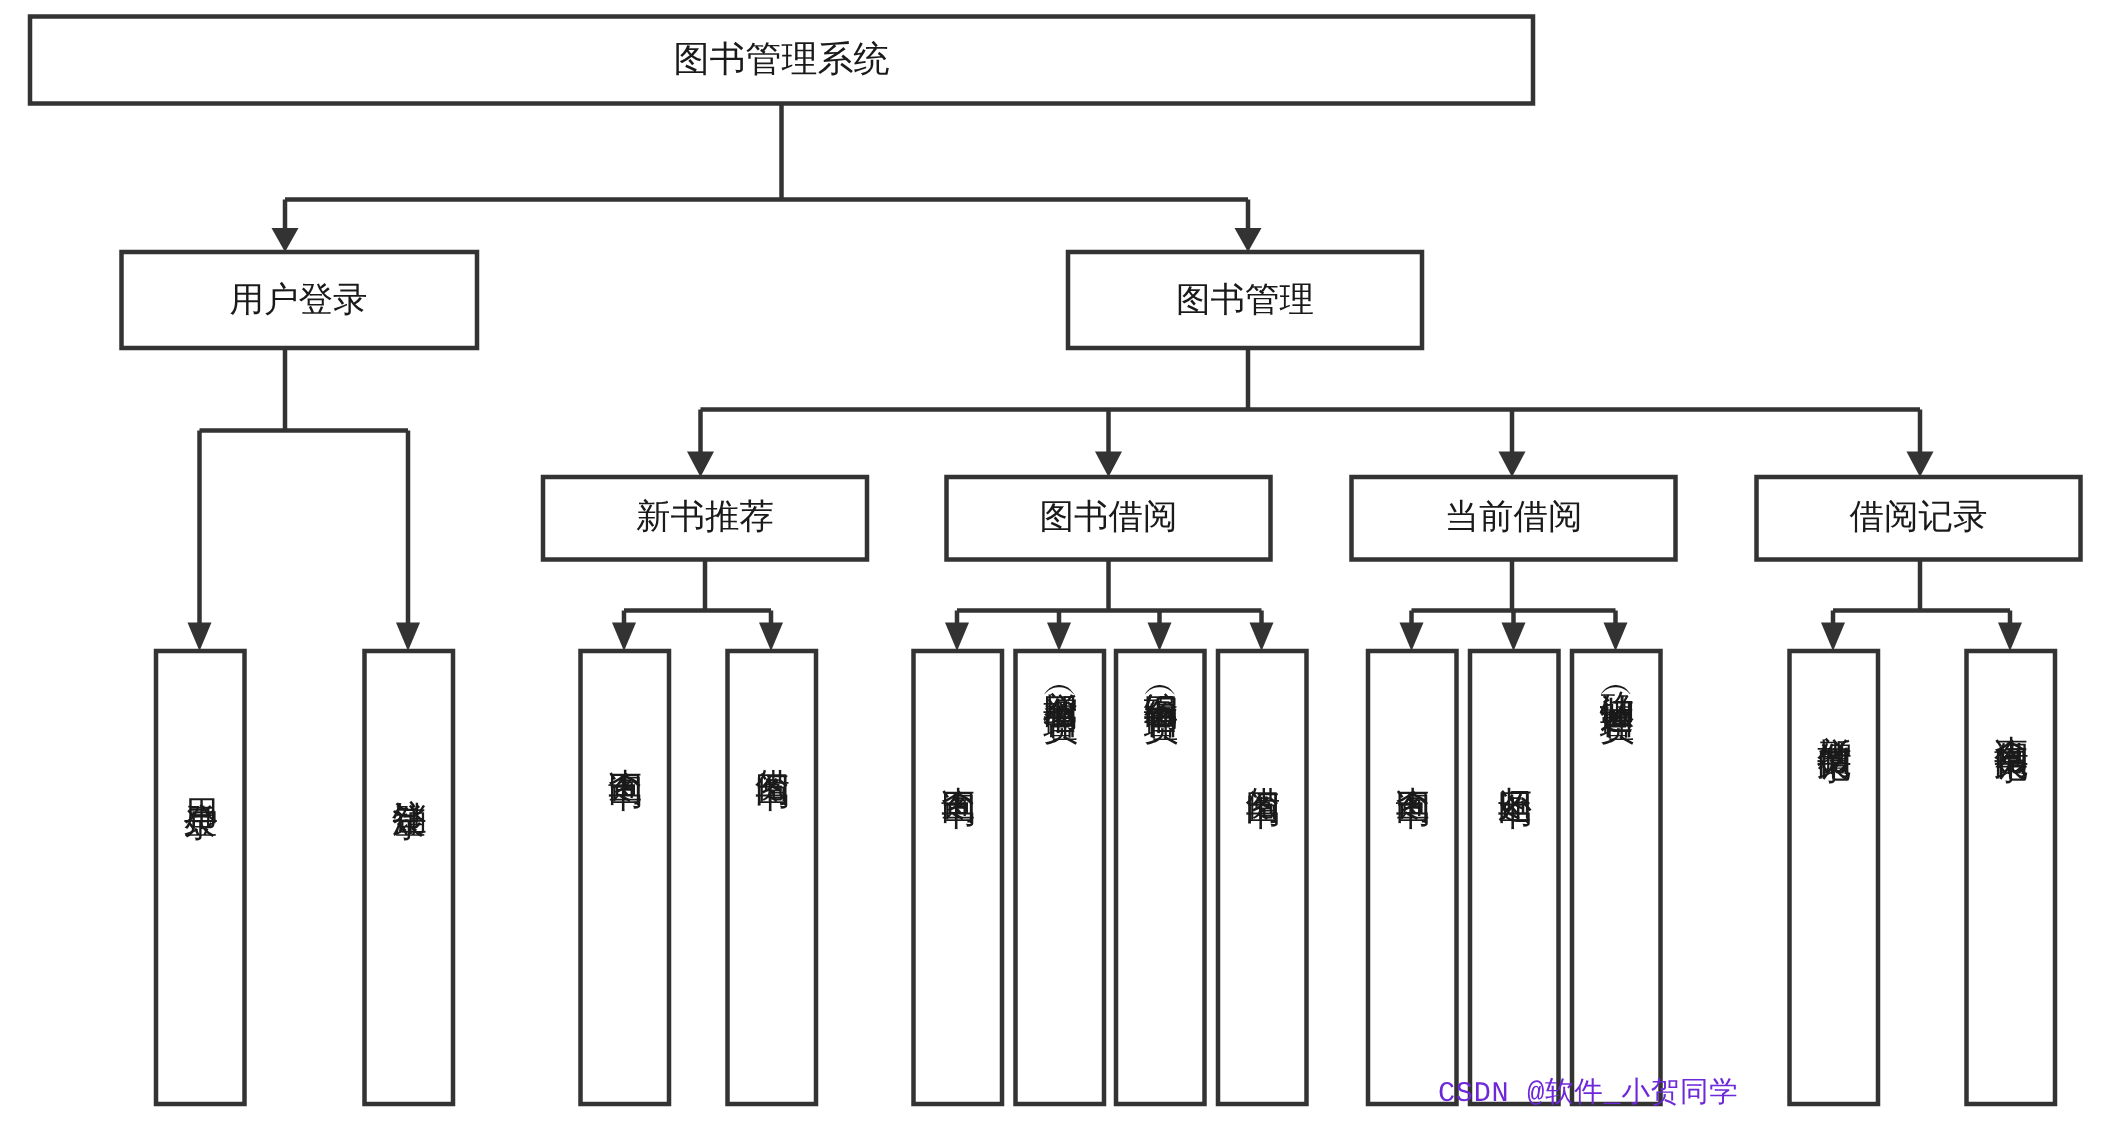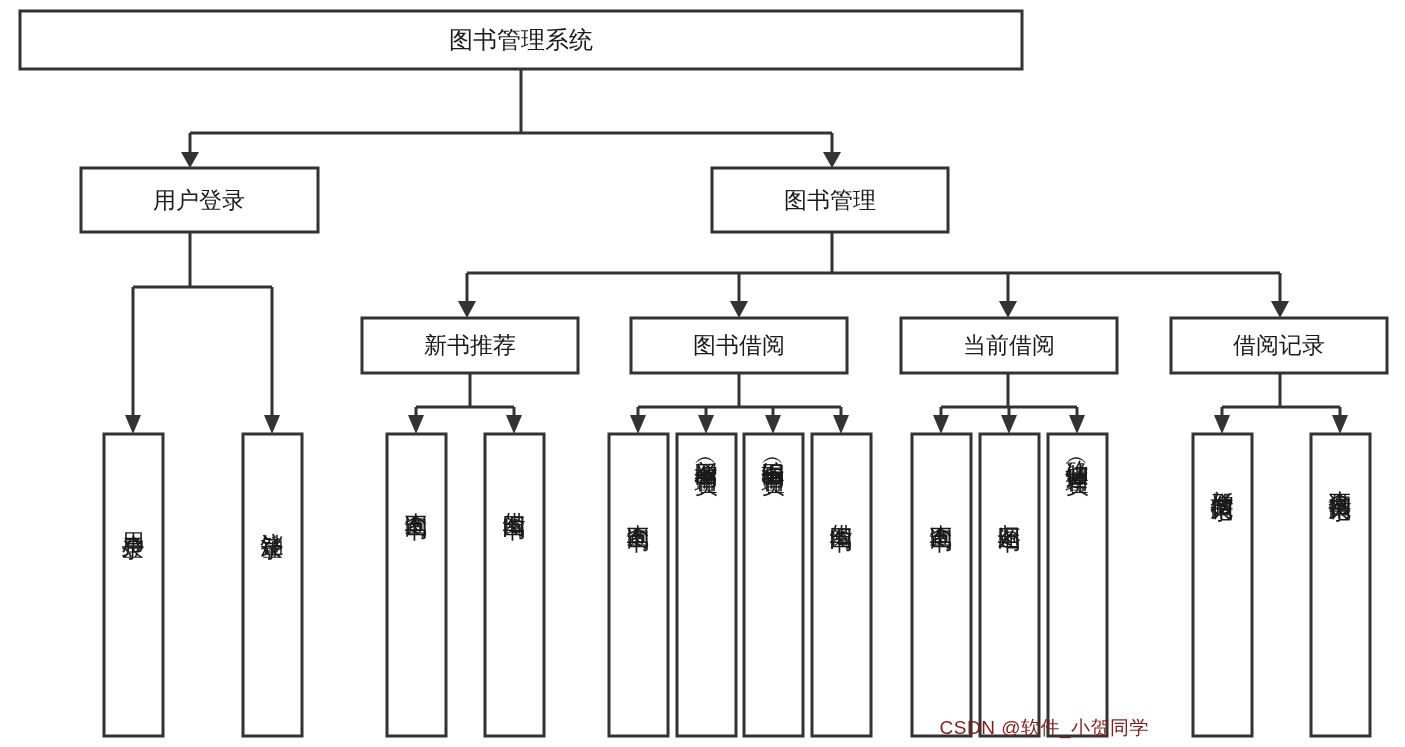--- a/index.html
+++ b/index.html
@@ -70,25 +70,25 @@
     text-orientation: upright;
     font-family: "DejaVu Sans", "Liberation Sans", sans-serif;
     font-size: 23px;
     line-height: 1.05;
     color: #1a1a1a;
     letter-spacing: 2px;
     white-space: nowrap;
   }
   .watermark {
     position: absolute;
-    right: 18px;
+    right: 8px;
     bottom: 6px;
-    font-family: Liberation Sans, sans-serif;
+    font-family: Liberation Mono, monospace;
     font-size: 19px;
-    color: #7f1d1d;
+    color: #6d28d9;
     letter-spacing: 0.5px;
     white-space: nowrap;
   }
 </style>
 </head>
 <body>
 
 <div id="diagram-root">
 
   <svg class="tree-canvas" viewBox="0 0 1405 747" xmlns="http://www.w3.org/2000/svg">

